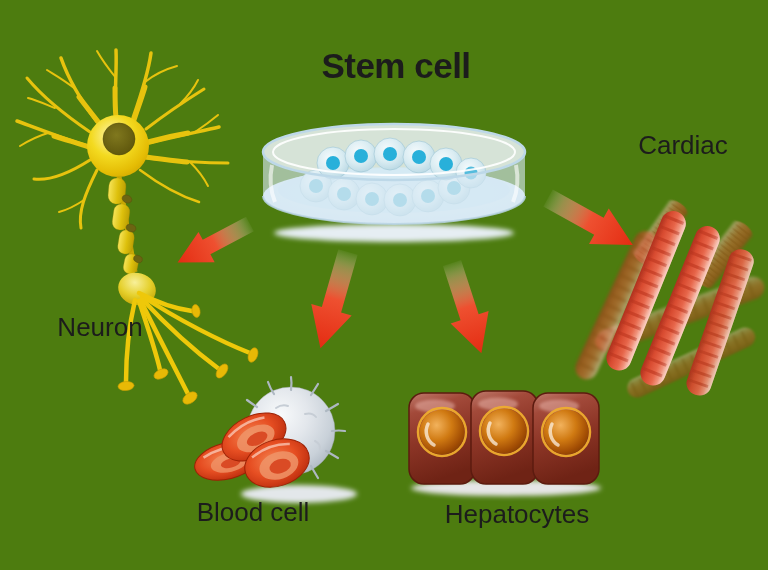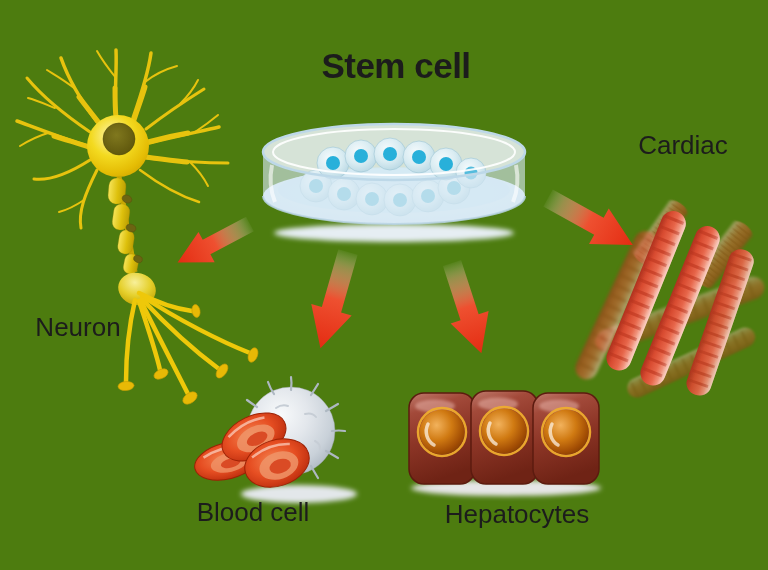--- a/index.html
+++ b/index.html
@@ -317,21 +317,21 @@
   <g>
     <use href="#arrow" transform="translate(250,224) rotate(152) scale(0.82)"></use>
     <use href="#arrow" transform="translate(348,252) rotate(106) scale(1.0)"></use>
     <use href="#arrow" transform="translate(452,263) rotate(72) scale(0.95)"></use>
     <use href="#arrow" transform="translate(548,198) rotate(29) scale(0.97)"></use>
   </g>
 </svg>
 
   <div class="label title" style="left:396px;top:46px;">Stem cell</div>
 
-  <div class="label node" style="left:78px;top:312px;">Neuron</div>
+  <div class="label node" style="left:100px;top:312px;">Neuron</div>
 
   <div class="label node center" style="left:683px;top:132px;">
     <span style="display:block;">Cardiac</span>
   </div>
 
   <div class="label node" style="left:253px;top:497px;">Blood cell</div>
 
   <div class="label node" style="left:517px;top:499px;">Hepatocytes</div>
 </div>
 

